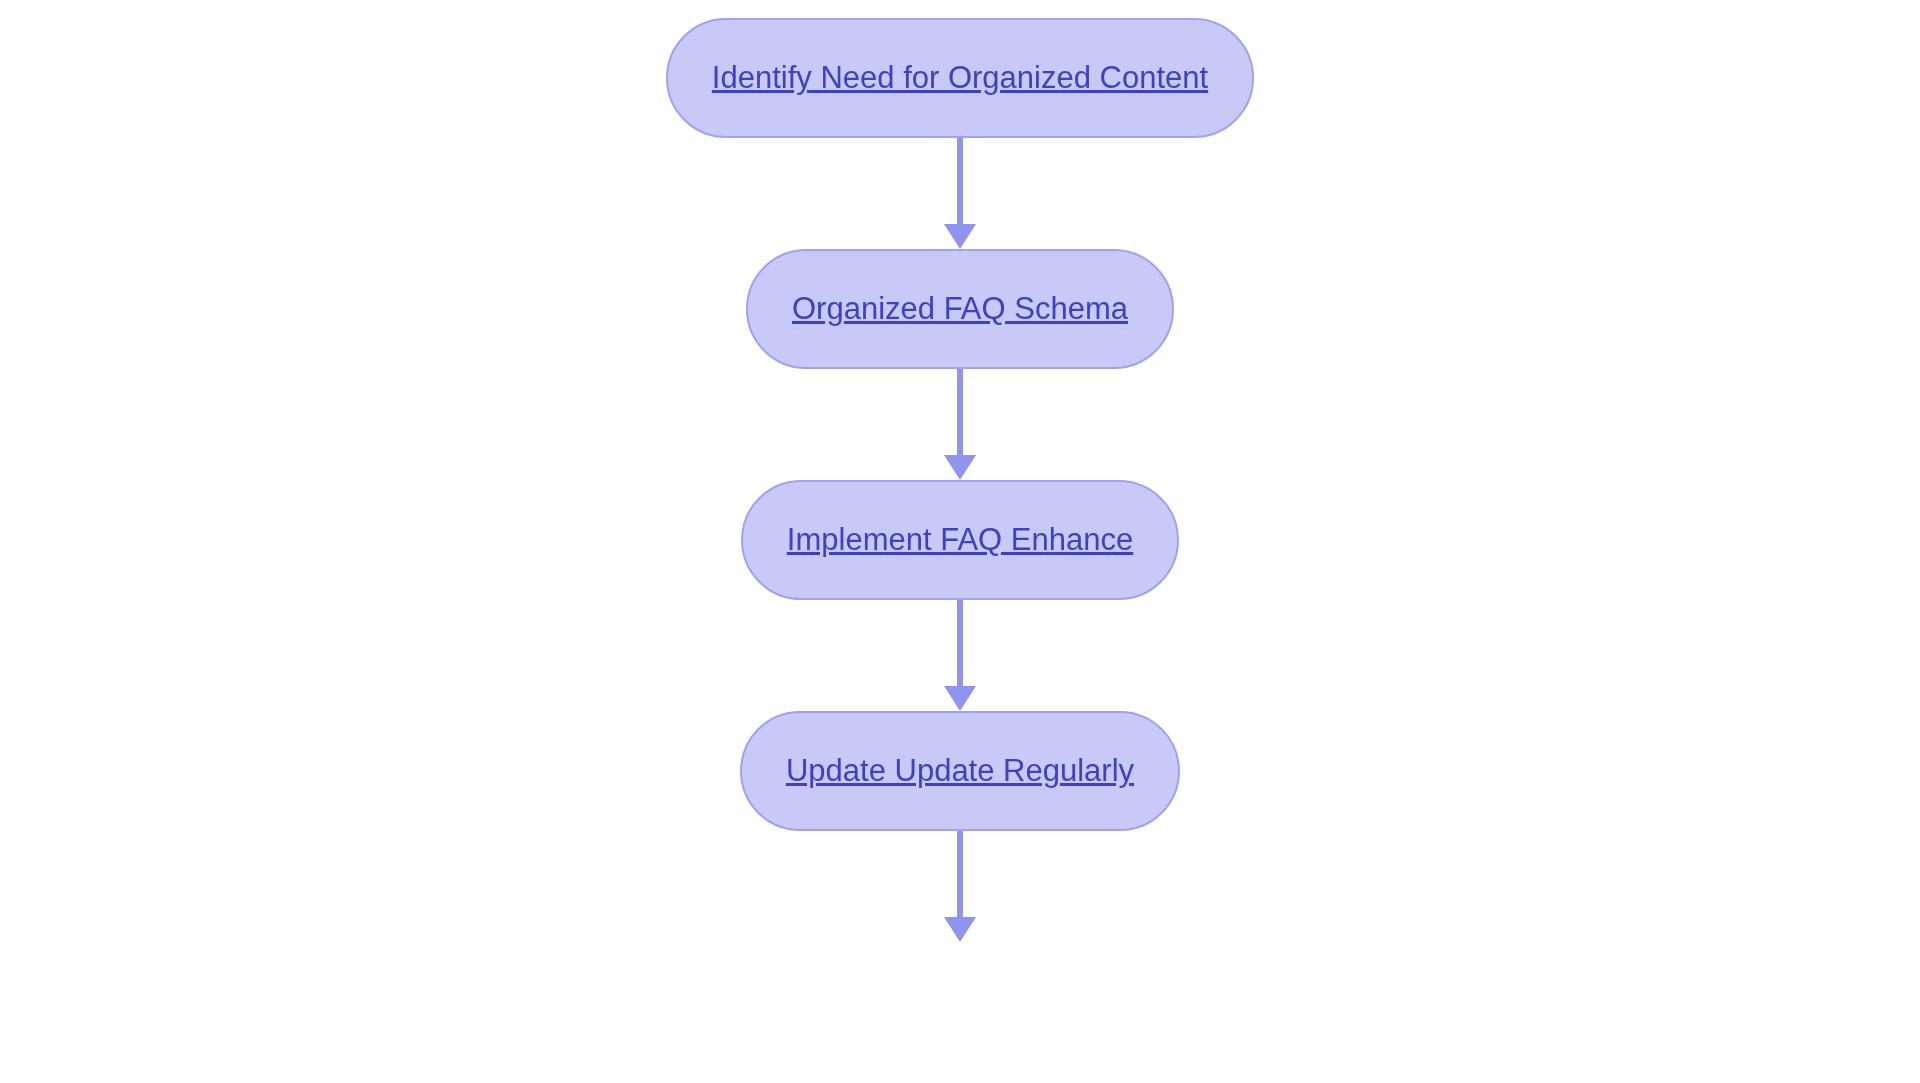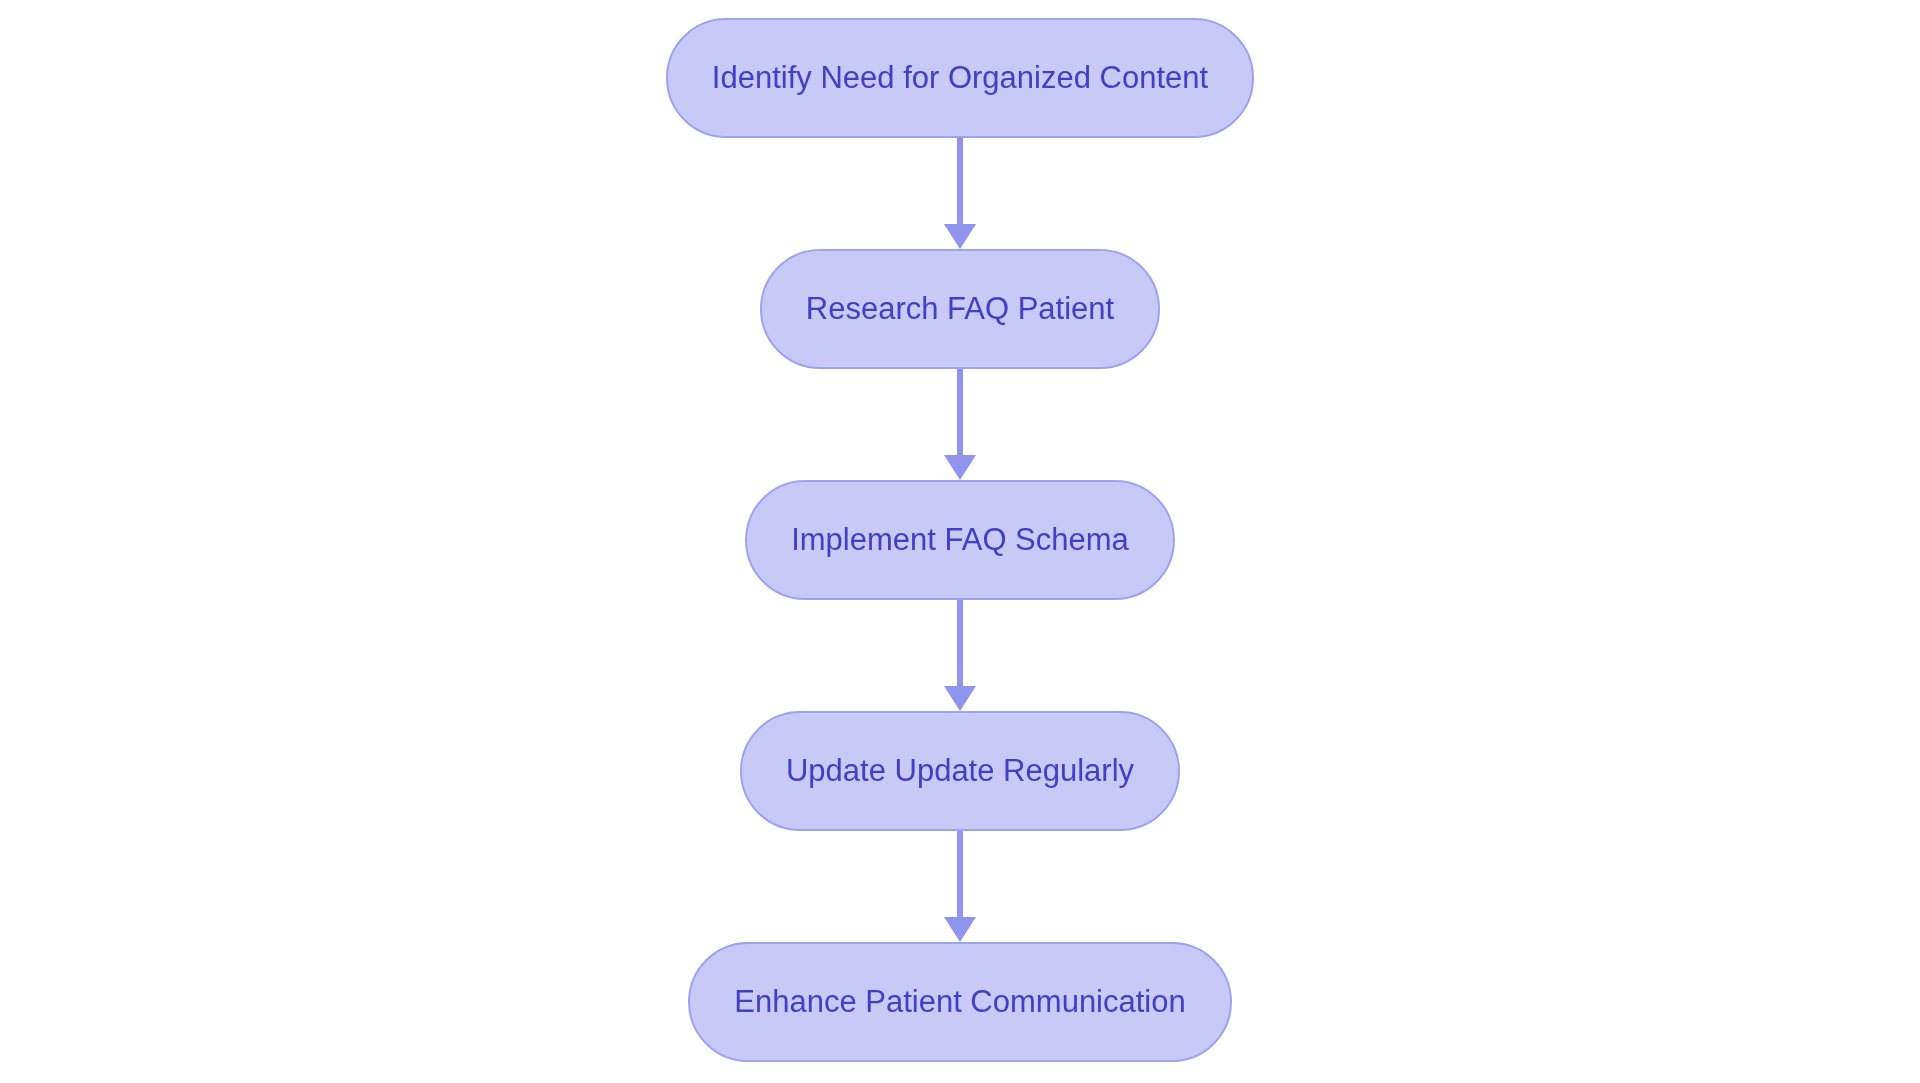--- a/index.html
+++ b/index.html
@@ -37,20 +37,21 @@
     align-items: center;
     justify-content: center;
     flex: 0 0 auto;
   }
   .flow-node .node-label {
     font-size: 31px;
     line-height: 1.2;
     color: var(--node-text);
     white-space: nowrap;
     text-align: center;
+    text-decoration: underline;
   }
   .connector {
     height: 111px;
     flex: 0 0 auto;
     display: flex;
     flex-direction: column;
     align-items: center;
   }
   .connector .stem {
     width: 6px;
@@ -73,43 +74,40 @@
   <div class="flow-node">
     <span class="node-label">Identify Need for Organized Content</span>
   </div>
 
   <div class="connector">
     <div class="stem"></div>
     <div class="head"></div>
   </div>
 
   <div class="flow-node">
-    <span class="node-label">Research FAQ Patient</span>
+    <span class="node-label">Organized FAQ Schema</span>
   </div>
 
   <div class="connector">
     <div class="stem"></div>
     <div class="head"></div>
   </div>
 
   <div class="flow-node">
-    <span class="node-label">Implement FAQ Schema</span>
+    <span class="node-label">Implement FAQ Enhance</span>
   </div>
 
   <div class="connector">
     <div class="stem"></div>
     <div class="head"></div>
   </div>
 
   <div class="flow-node">
     <span class="node-label">Update Update Regularly</span>
   </div>
 
   <div class="connector">
     <div class="stem"></div>
     <div class="head"></div>
   </div>
 
-  <div class="flow-node">
-    <span class="node-label">Enhance Patient Communication</span>
-  </div>
 
 </div>
 
 </body></html>

